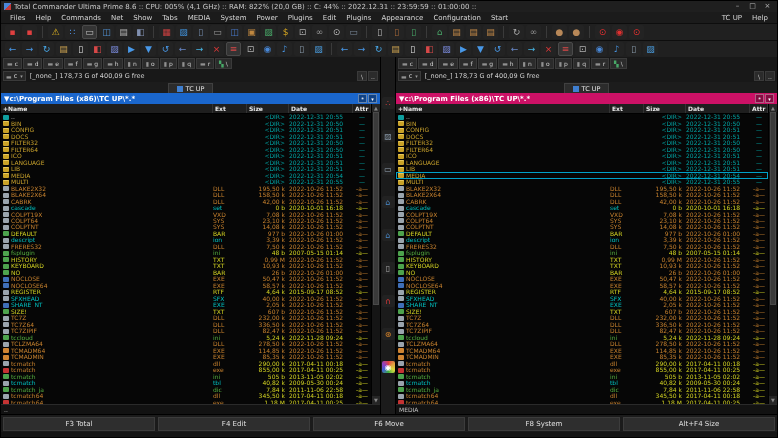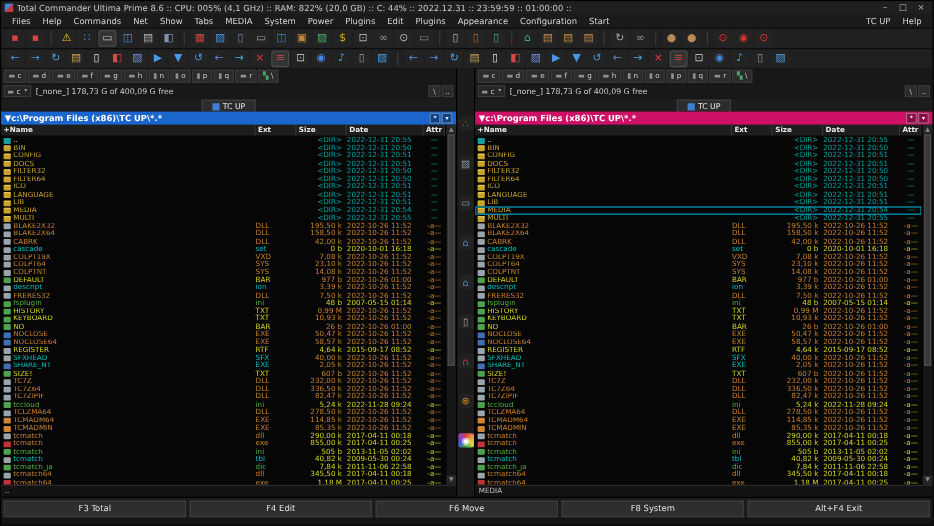--- a/index.html
+++ b/index.html
@@ -1318,16 +1318,16 @@
       </div>
       <div class="statusline">MEDIA</div>
     </div>
   </div>
 
   <div class="fkeybar">
       <div class="fkey">F3 Total</div>
       <div class="fkey">F4 Edit</div>
       <div class="fkey">F6 Move</div>
       <div class="fkey">F8 System</div>
-      <div class="fkey">Alt+F4 Exit</div>
+      <div class="fkey">Alt+F4 Size</div>
     </div>
   <div class="bottomstrip"></div>
 </div>
 
 </body></html>

